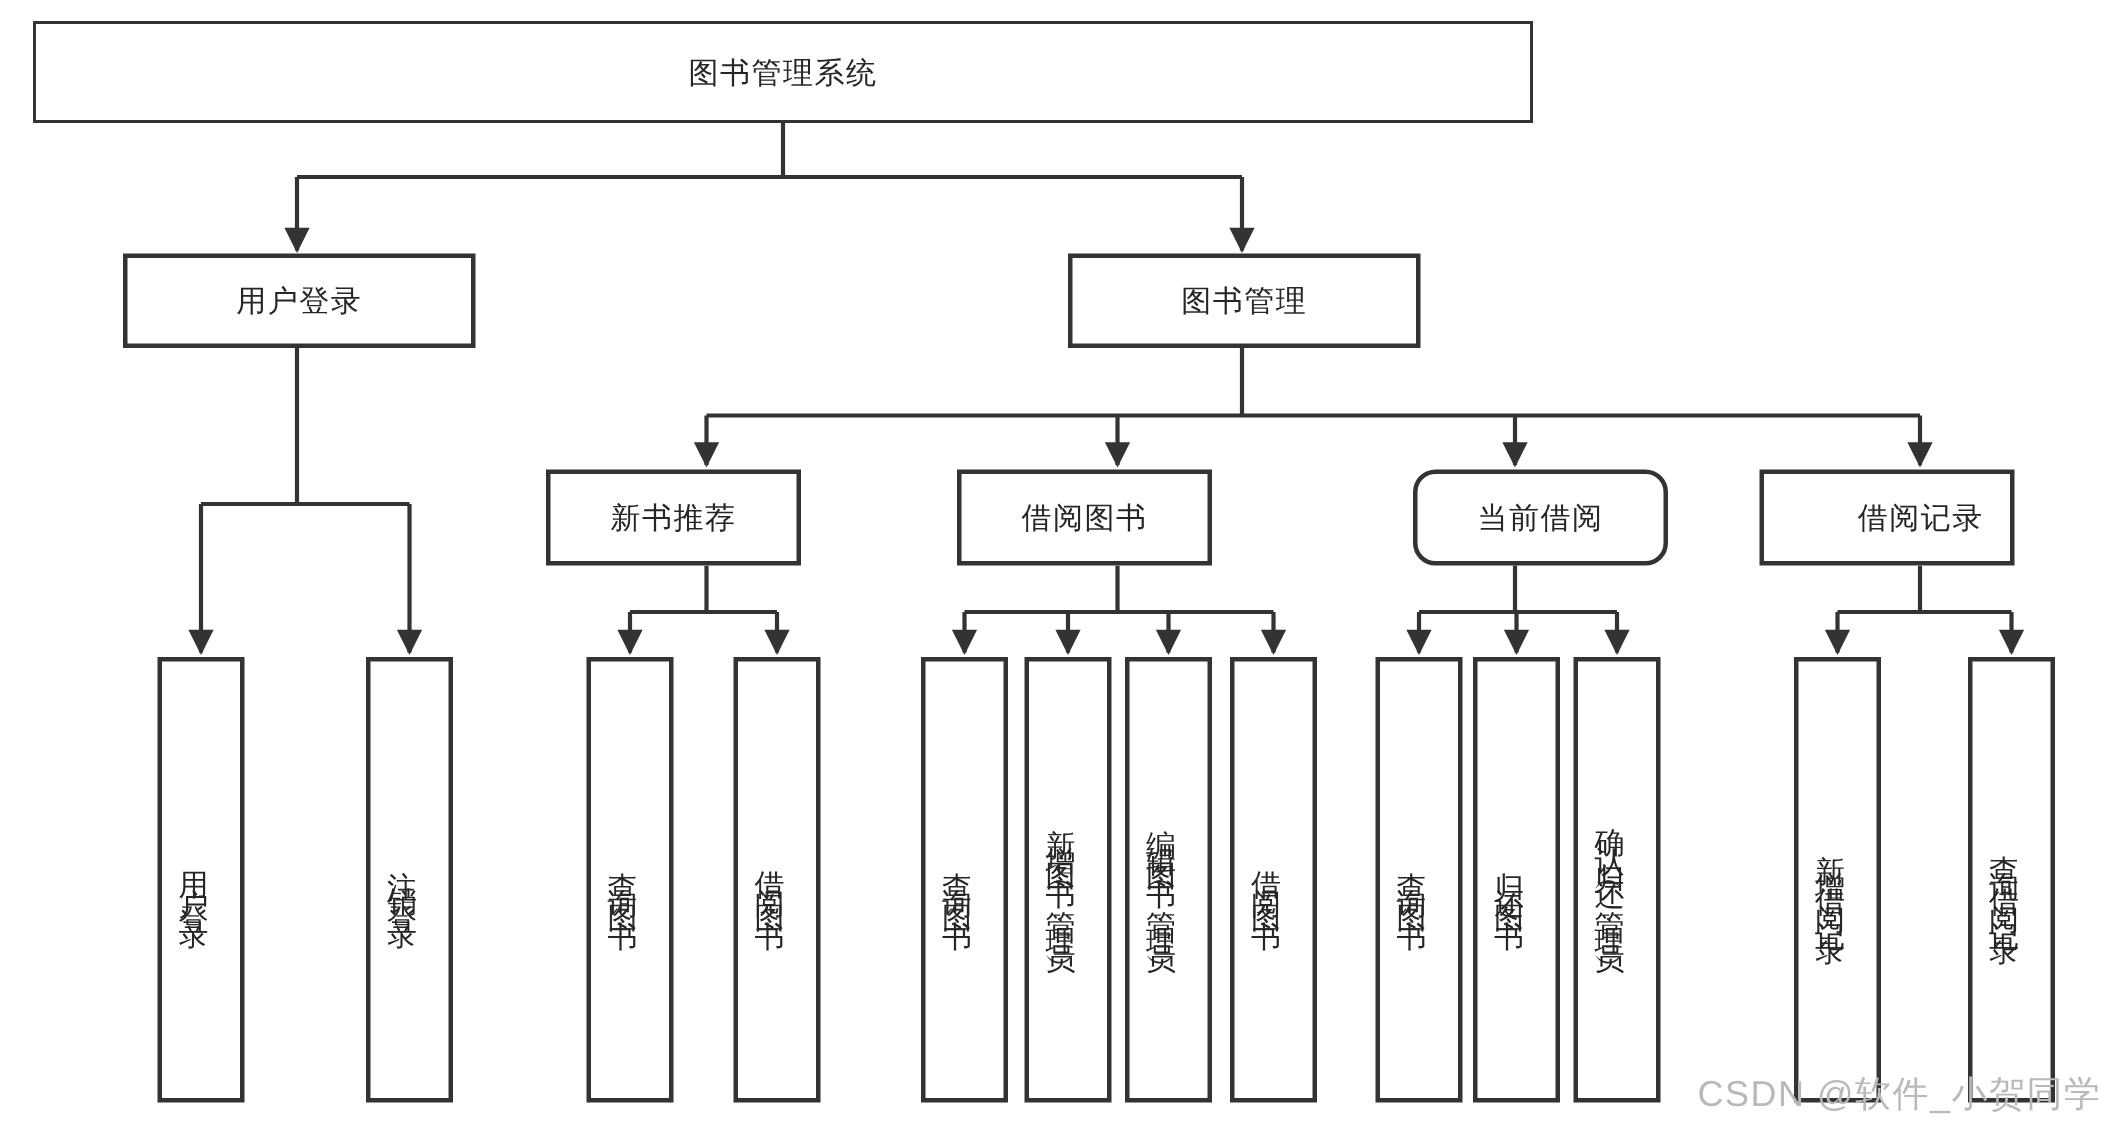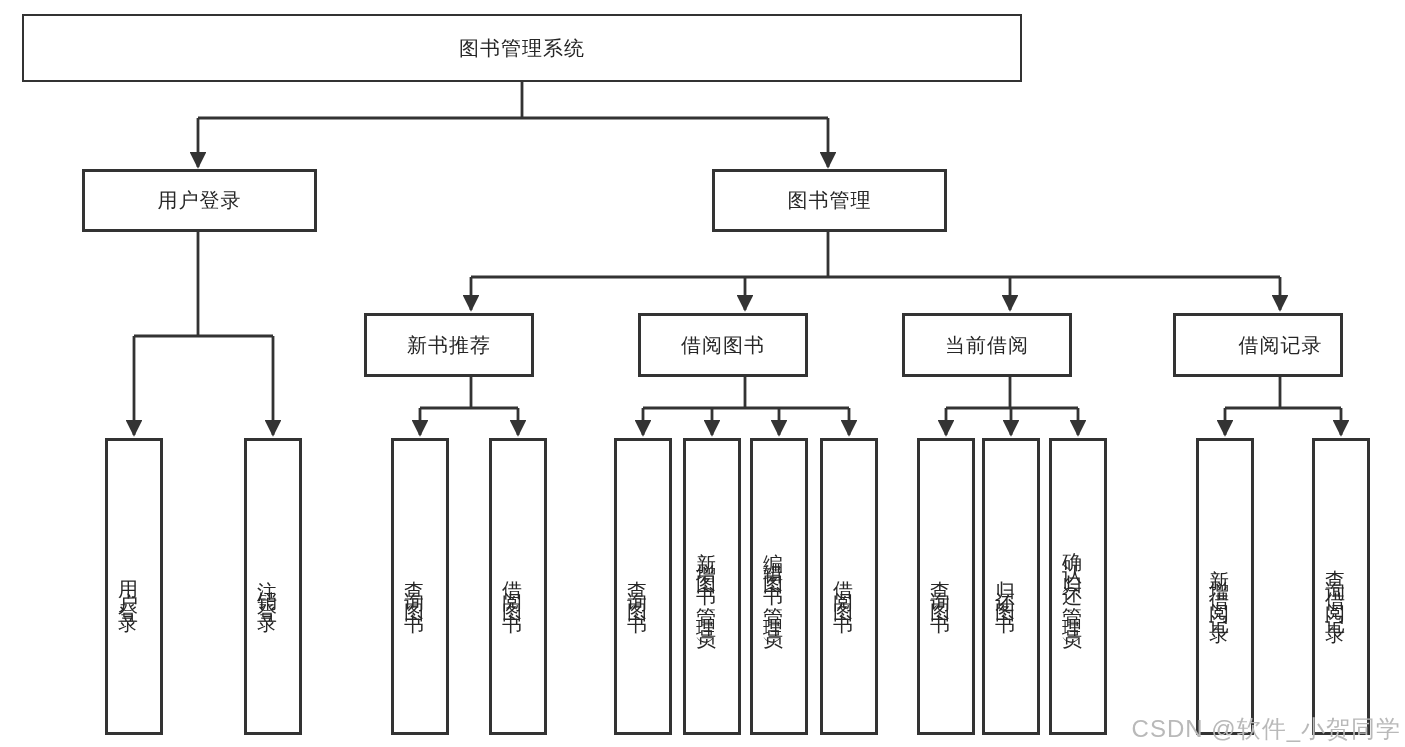--- a/index.html
+++ b/index.html
@@ -146,21 +146,21 @@
   <div class="node l2-node" style="left:712px;">
     <span>图书管理</span>
   </div>
 
   <div class="node l3-node" style="left:364px;">
     <span>新书推荐</span>
   </div>
   <div class="node l3-node" style="left:638px;">
     <span>借阅图书</span>
   </div>
-  <div class="node l3-node" style="left:902px;">
+  <div class="node l3-node" style="left:942px;border-radius:15px;">
     <span>当前借阅</span>
   </div>
   <div class="node l3-node" style="left:1173px;padding-left:45px;">
     <span>借阅记录</span>
   </div>
 
   <div class="node leaf-node" style="left:105px;">
     <span class="vtext">用户登录</span>
   </div>
   <div class="node leaf-node" style="left:244px;">

